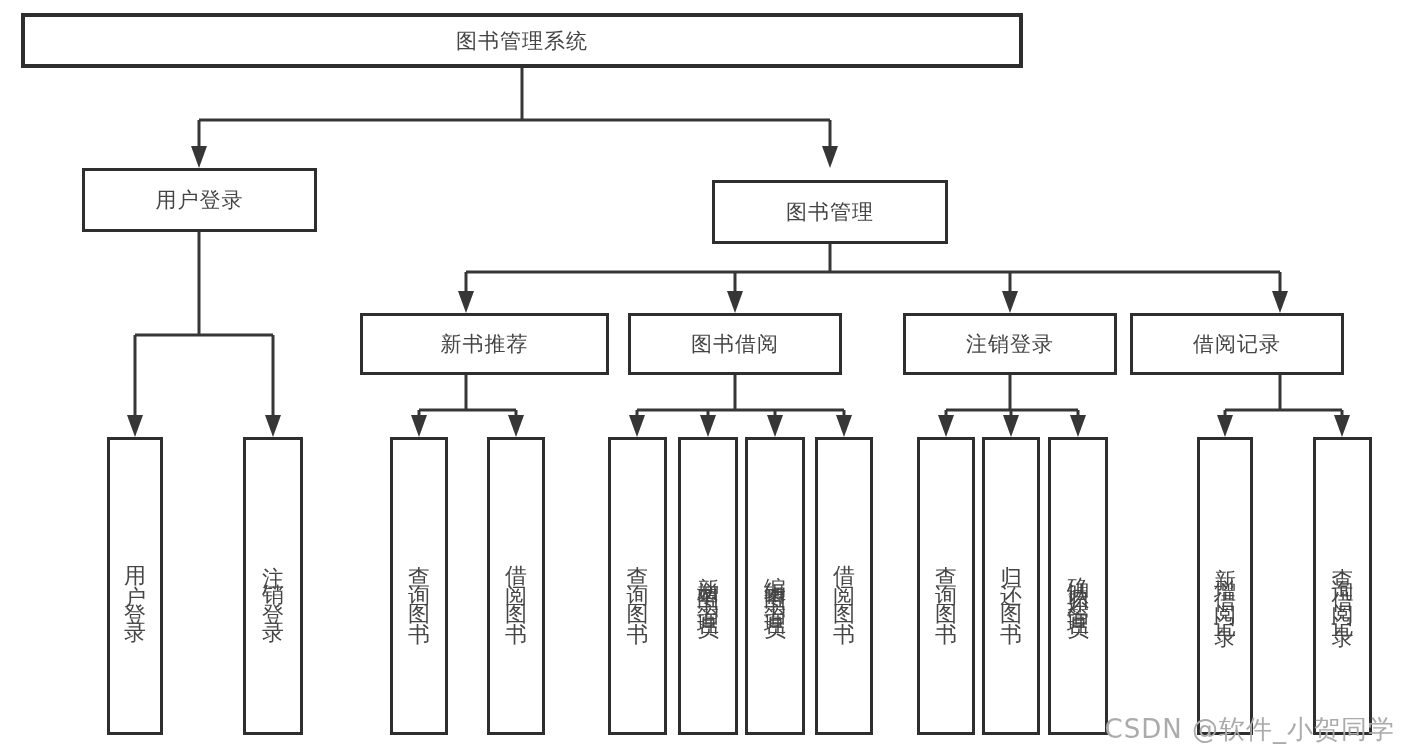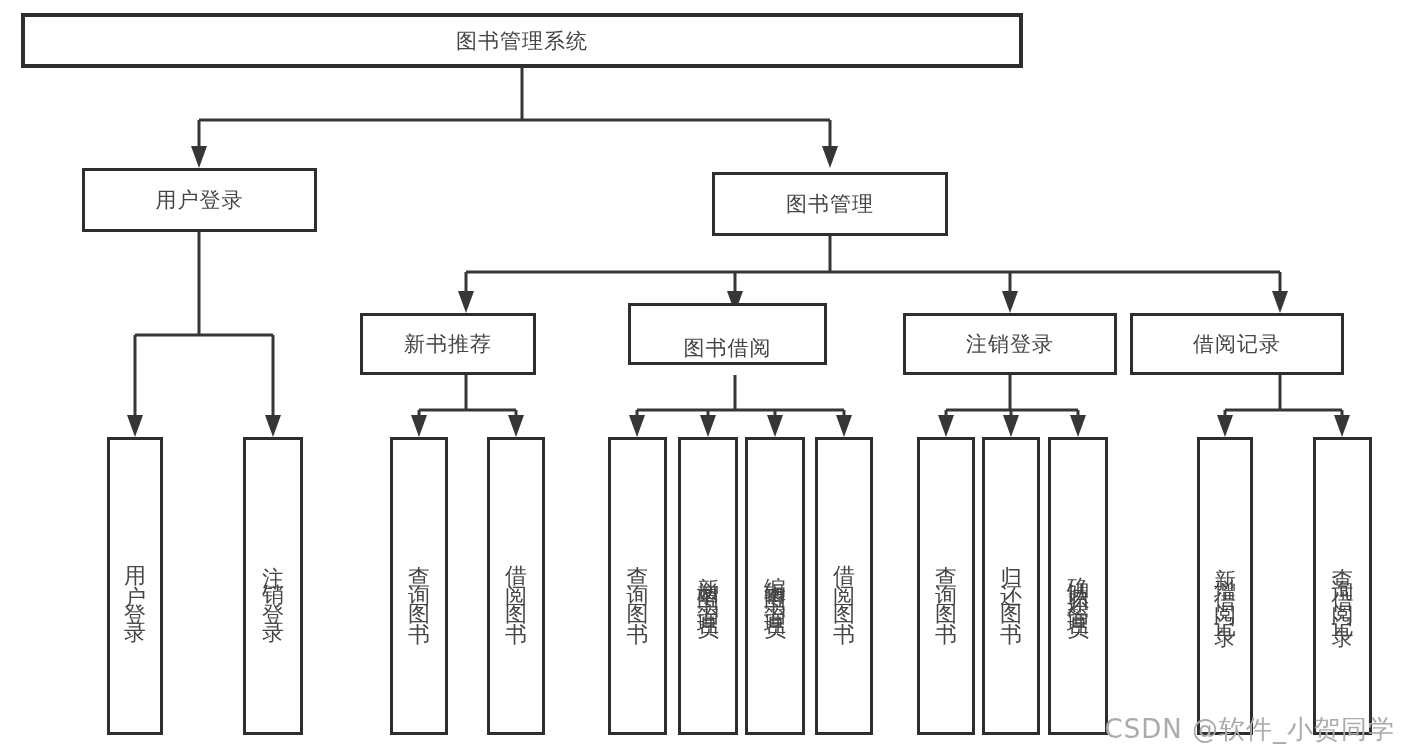--- a/index.html
+++ b/index.html
@@ -104,28 +104,28 @@
       <polygon points="1334,415 1350,415 1342,437" fill="#363636"></polygon>
     </svg>
 
   <div class="box hbox root" style="left:21px; top:13px; width:1002px; height:55px;">
     <span>图书管理系统</span>
   </div>
 
   <div class="box hbox" style="left:82px; top:168px; width:235px; height:64px;">
     <span>用户登录</span>
   </div>
-  <div class="box hbox" style="left:712px; top:172px; width:236px; height:64px;">
+  <div class="box hbox" style="left:712px; top:180px; width:236px; height:64px;">
     <span>图书管理</span>
   </div>
 
-  <div class="box hbox" style="left:360px; top:313px; width:176px; height:62px;">
+  <div class="box hbox" style="left:360px; top:313px; width:249px; height:62px;">
     <span>新书推荐</span>
   </div>
-  <div class="box hbox" style="left:628px; top:303px; width:199px; height:62px;align-items:flex-end;">
+  <div class="box hbox" style="left:628px; top:313px; width:214px; height:62px;">
     <span>图书借阅</span>
   </div>
   <div class="box hbox" style="left:903px; top:313px; width:214px; height:62px;">
     <span>注销登录</span>
   </div>
   <div class="box hbox" style="left:1130px; top:313px; width:214px; height:62px;">
     <span>借阅记录</span>
   </div>
 
   <div class="box vbox" style="left:107px; top:437px; width:56px; height:298px;">

